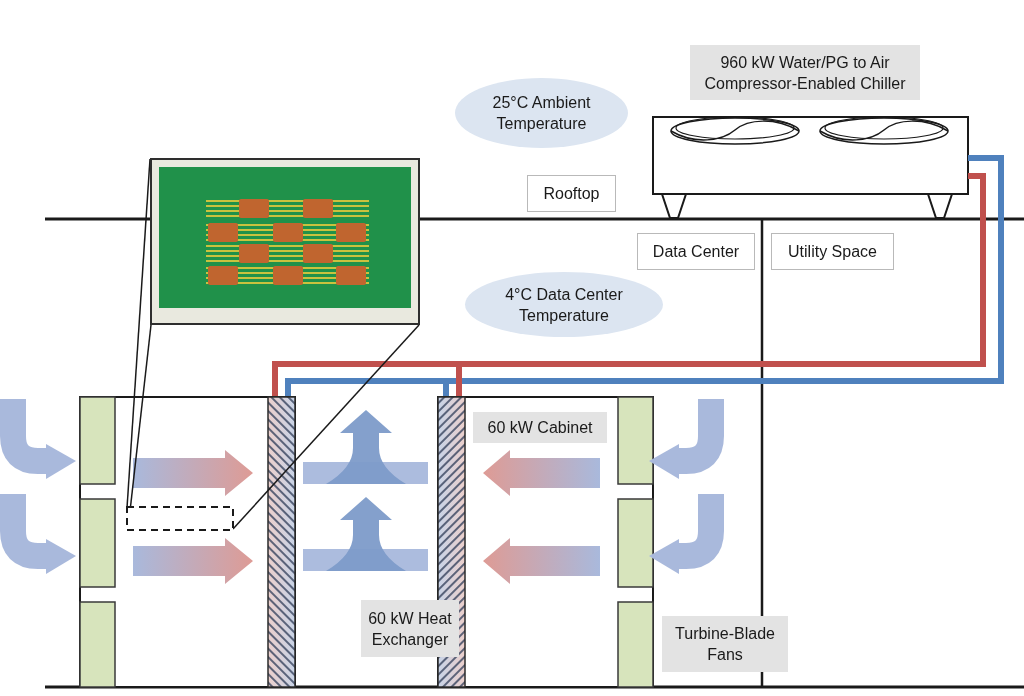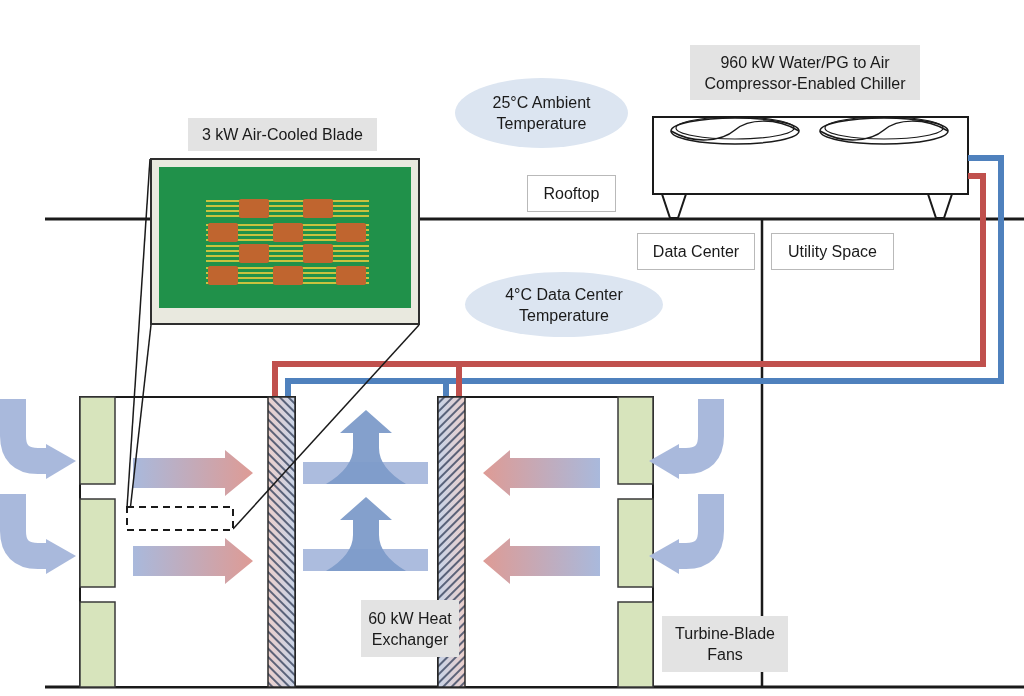--- a/index.html
+++ b/index.html
@@ -160,23 +160,20 @@
         <div class="chip" style="left: 114px; top: 99px;"></div>
         <div class="chip" style="left: 177px; top: 99px;"></div>
       </div>
   </div>
 
   <div class="lbl graybox" style="left:690px;top:45px;width:230px;height:55px;">
     <span>960 kW Water/PG to Air</span>
     <span>Compressor-Enabled Chiller</span>
   </div>
 
-  <div class="lbl graybox" style="left:188px;top:118px;width:189px;height:33px;">
-    <span>3 kW Air-Cooled Blade</span>
-  </div>
 
   <div class="lbl ellipse" style="left:455px;top:78px;width:173px;height:70px;">
     <span>25°C Ambient</span>
     <span>Temperature</span>
   </div>
 
   <div class="lbl whitebox" style="left:527px;top:175px;width:87px;height:35px;">
     <span>Rooftop</span>
   </div>
 
@@ -186,20 +183,23 @@
 
   <div class="lbl whitebox" style="left:771px;top:233px;width:121px;height:35px;">
     <span>Utility Space</span>
   </div>
 
   <div class="lbl ellipse" style="left:465px;top:272px;width:198px;height:65px;">
     <span>4°C Data Center</span>
     <span>Temperature</span>
   </div>
 
+  <div class="lbl graybox" style="left:473px;top:412px;width:134px;height:31px;">
+    <span>60 kW Cabinet</span>
+  </div>
 
   <div class="lbl graybox" style="left:322px;top:600px;width:98px;height:57px;margin-left:39px;">
     <span>60 kW Heat</span>
     <span>Exchanger</span>
   </div>
 
   <div class="lbl graybox" style="left:662px;top:616px;width:126px;height:56px;">
     <span>Turbine-Blade</span>
     <span>Fans</span>
   </div>

